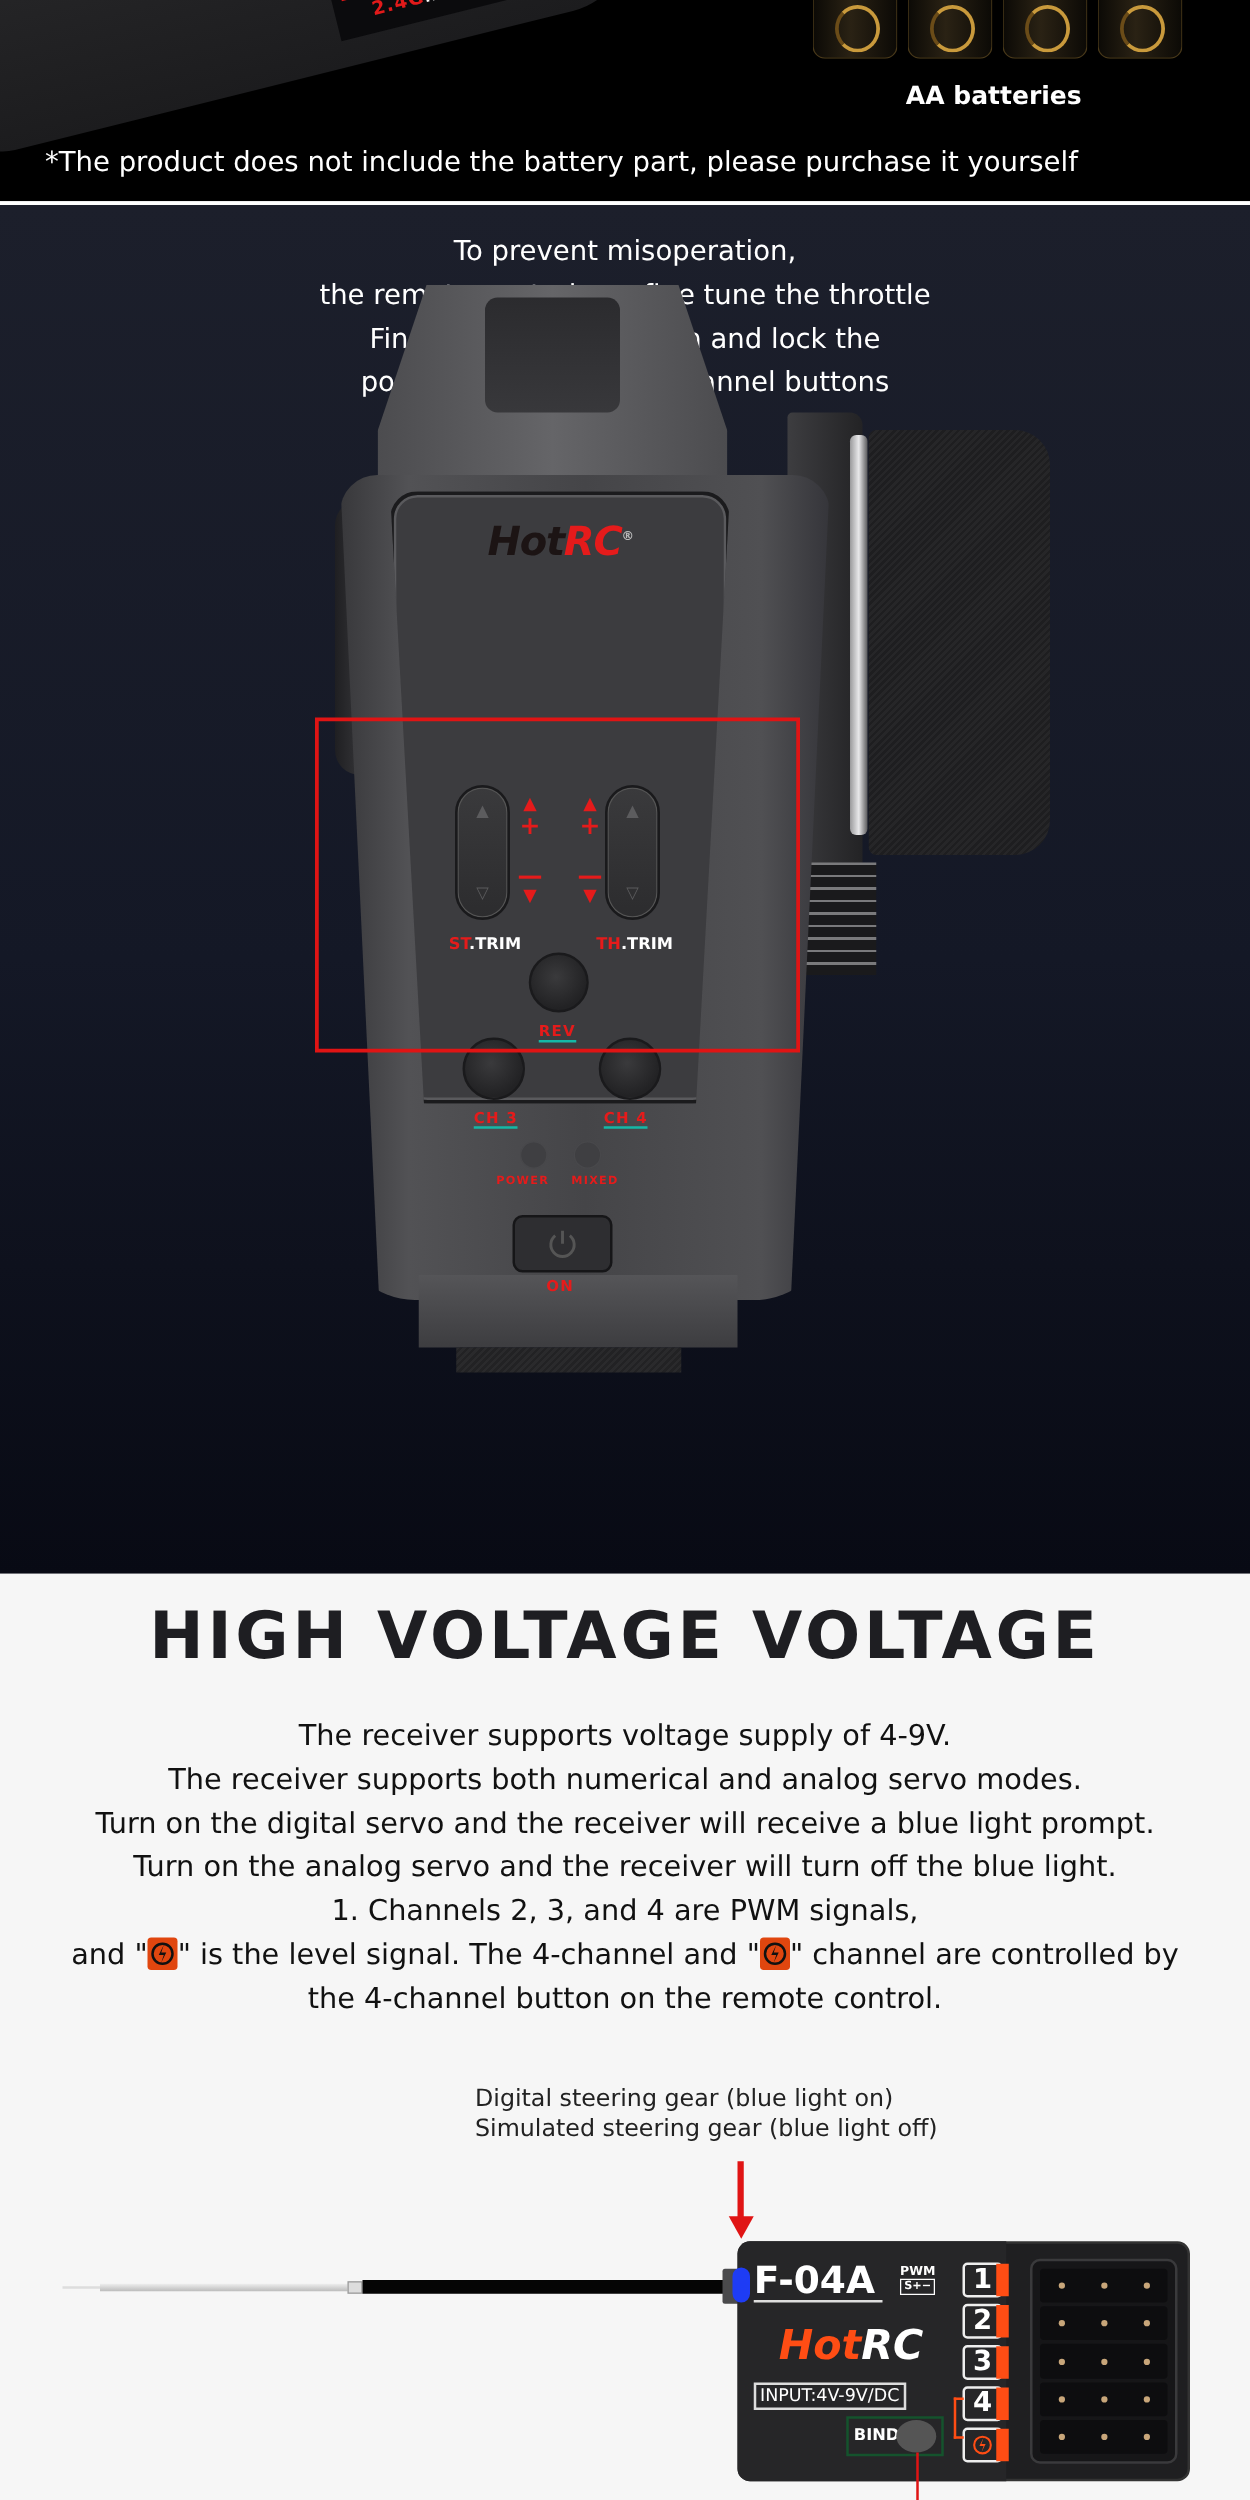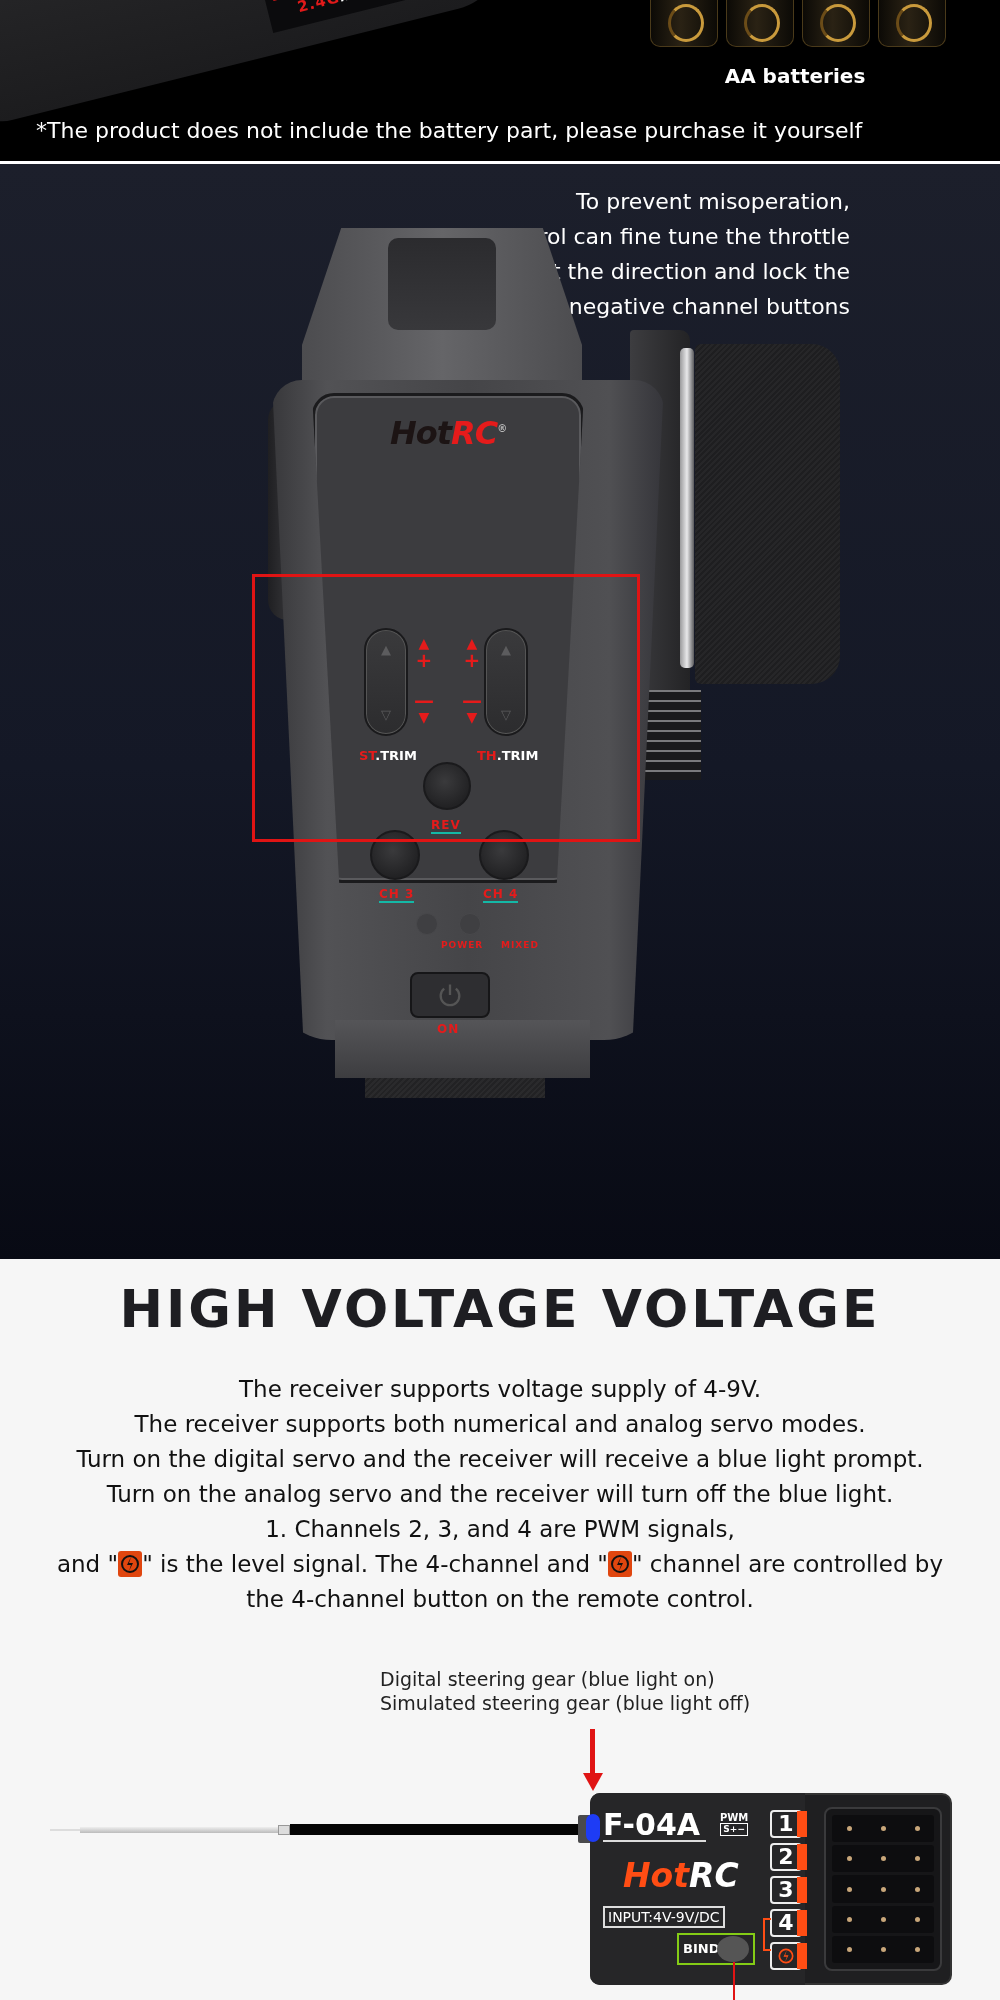--- a/index.html
+++ b/index.html
@@ -23,21 +23,21 @@
   .battery::after { content: ""; position: absolute; left: 17px; top: 4px; width: 30px; height: 32px;
     border: 3px solid #c99a3c; border-radius: 50%; border-left-color: #6b4c18; }
   .battery-caption { position: absolute; left: 690px; top: 64px; width: 210px; text-align: center;
     color: #fff; font-weight: bold; font-size: 20px; }
   .battery-note { position: absolute; left: 36px; top: 118px; color: #fff; font-size: 22px; }
   .sec-divider { position: absolute; left: 0; top: 161px; width: 1000px; height: 3px; background: #fff; }
 
   
   .sec-remote { position: absolute; left: 0; top: 164px; width: 1000px; height: 1095px;
     background: linear-gradient(180deg, #1c1f2b 0%, #141826 55%, #080a14 100%); overflow: hidden; }
-  .remote-intro { position: absolute; left: 150px; top: 20px; width: 700px; text-align: right;
+  .remote-intro { position: absolute; left: 150px; top: 20px; width: 700px; text-align: center;
     color: #fff; font-size: 22px; line-height: 35px; }
 
   .remote { position: absolute; left: 0; top: 0; width: 1000px; height: 1095px; }
   .wheel { position: absolute; left: 695px; top: 344px; width: 145px; height: 340px;
     background: repeating-linear-gradient(135deg, #262628 0 2px, #1e1e20 2px 4px);
     border-radius: 6px 28px 28px 6px; }
   .wheel-mount { position: absolute; left: 680px; top: 348px; width: 14px; height: 320px;
     background: linear-gradient(90deg, #9a9a9c, #e8e8ea, #5a5a5c); border-radius: 5px; }
   .wheel-bracket { position: absolute; left: 630px; top: 330px; width: 60px; height: 370px;
     background: linear-gradient(90deg, #3d3d40, #232325); border-radius: 4px 10px 4px 4px; }
@@ -77,21 +77,21 @@
   .trim-mark .sym { font-size: 20px; display: block; }
 
   .panel-label { position: absolute; color: #fff; font-weight: bold; font-size: 13px; text-align: right; }
   .panel-label .red { color: #e51b1b; }
   .round-btn { position: absolute; border-radius: 50%;
     background: radial-gradient(circle at 45% 40%, #3a3a3c, #222224 70%);
     border: 2px solid #1a1a1c; }
   .red-label { position: absolute; color: #e51b1b; font-weight: bold; font-size: 12px; letter-spacing: 1px; }
   .red-label.ul { border-bottom: 2px solid #14b8a6; line-height: 14px; }
   .led { position: absolute; width: 22px; height: 22px; border-radius: 50%; background: #3f3f42; border: 1px solid #48484b; }
-  .tiny-red { position: absolute; color: #e51b1b; font-weight: bold; font-size: 9px; letter-spacing: 1px; margin-left: 44px; }
+  .tiny-red { position: absolute; color: #e51b1b; font-weight: bold; font-size: 9px; letter-spacing: 1px; }
   .power-btn { position: absolute; left: 410px; top: 972px; width: 80px; height: 46px;
     background: #2e2e31; border: 2px solid #161618; border-radius: 8px; display: flex; align-items: center; justify-content: center; }
   .power-btn svg { width: 28px; height: 28px; }
   .highlight-box { position: absolute; left: 252px; top: 574px; width: 388px; height: 268px;
     border: 3px solid #e01414; }
 
   
   .sec-receiver { position: absolute; left: 0; top: 1259px; width: 1000px; height: 741px; background: #f6f6f6; }
   .rx-title { position: absolute; left: 0; top: 20px; width: 1000px; text-align: center;
     font-size: 52px; font-weight: bold; color: #1e1e22; letter-spacing: 3px; }
@@ -118,21 +118,21 @@
     background: #1f1f21; border-radius: 10px; border: 2px solid #333; }
   .rx-label-plate { position: absolute; left: 590px; top: 1793px; width: 215px; height: 192px;
     background: #262628; border-radius: 10px 0 0 10px; }
   .rx-model { position: absolute; left: 603px; top: 1810px; color: #fff; font-weight: bold; font-size: 30px;
     border-bottom: 2px solid #ddd; line-height: 30px; padding-right: 6px; }
   .rx-pwm { position: absolute; left: 720px; top: 1812px; color: #fff; font-size: 10px; font-weight: bold; line-height: 11px; text-align: center; }
   .rx-pwm .sh { border: 1px solid #fff; padding: 0 2px; font-size: 9px; display: block; }
   .rx-logo { position: absolute; left: 623px; top: 1856px; font-size: 33px; font-weight: bold; font-style: italic; }
   .rx-logo .hot { color: #ff4d14; } .rx-logo .rc { color: #fff; }
   .rx-input { position: absolute; left: 603px; top: 1906px; border: 2px solid #ddd; color: #fff; font-size: 14px; padding: 0 3px; line-height: 18px; }
-  .rx-bind { position: absolute; left: 677px; top: 1933px; width: 78px; height: 32px; border: 2px solid #84cc16;
+  .rx-bind { position: absolute; left: 677px; top: 1933px; width: 78px; height: 32px; border: 2px solid #14532d;
     color: #fff; font-size: 13px; font-weight: bold; padding-left: 4px; line-height: 28px; }
   .rx-bind-btn { position: absolute; left: 717px; top: 1936px; width: 32px; height: 26px; border-radius: 50%; background: #555; }
   .rx-bind-line { position: absolute; left: 733px; top: 1962px; width: 2px; height: 38px; background: #e01414; }
   .rx-ch { position: absolute; left: 770px; width: 32px; height: 28px; border: 2px solid #eee; border-radius: 4px;
     color: #fff; font-size: 22px; font-weight: bold; text-align: center; line-height: 24px; }
   .rx-ch-bar { position: absolute; left: 797px; width: 10px; height: 26px; background: #ff4d14; }
   .rx-bracket { position: absolute; left: 763px; top: 1918px; width: 8px; height: 33px; border: 2px solid #ff4d14; border-right: none; }
   .rx-pinblock { position: absolute; left: 824px; top: 1807px; width: 118px; height: 164px; border: 2px solid #3a3a3c;
     border-radius: 8px; background: #161618; padding: 6px; display: flex; flex-direction: column; gap: 3px; }
   .pin-row { flex: 1; background: #0d0d0f; border-radius: 3px; display: flex; justify-content: space-around; align-items: center; }

